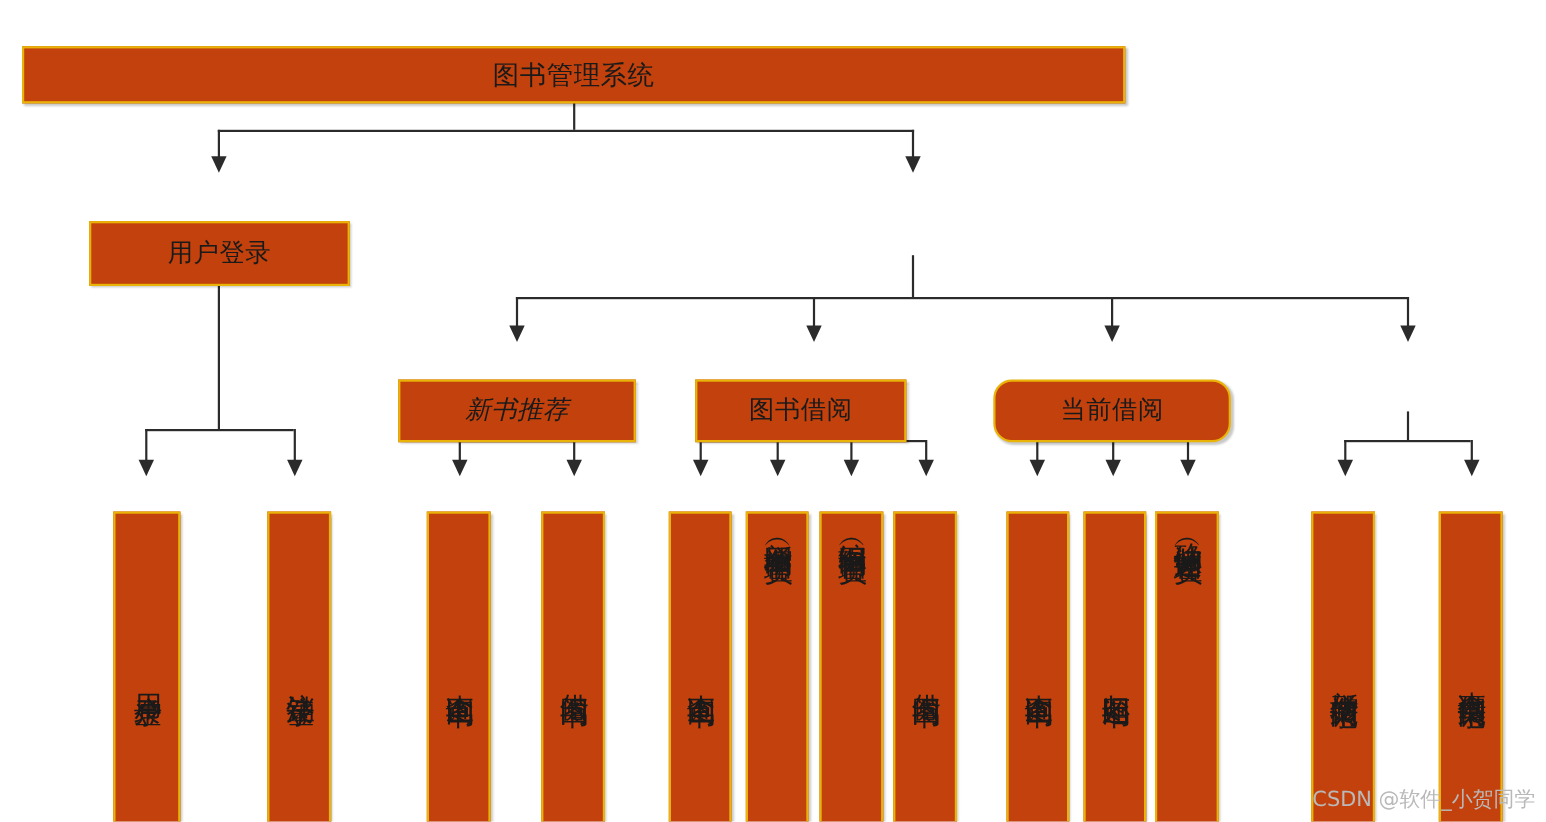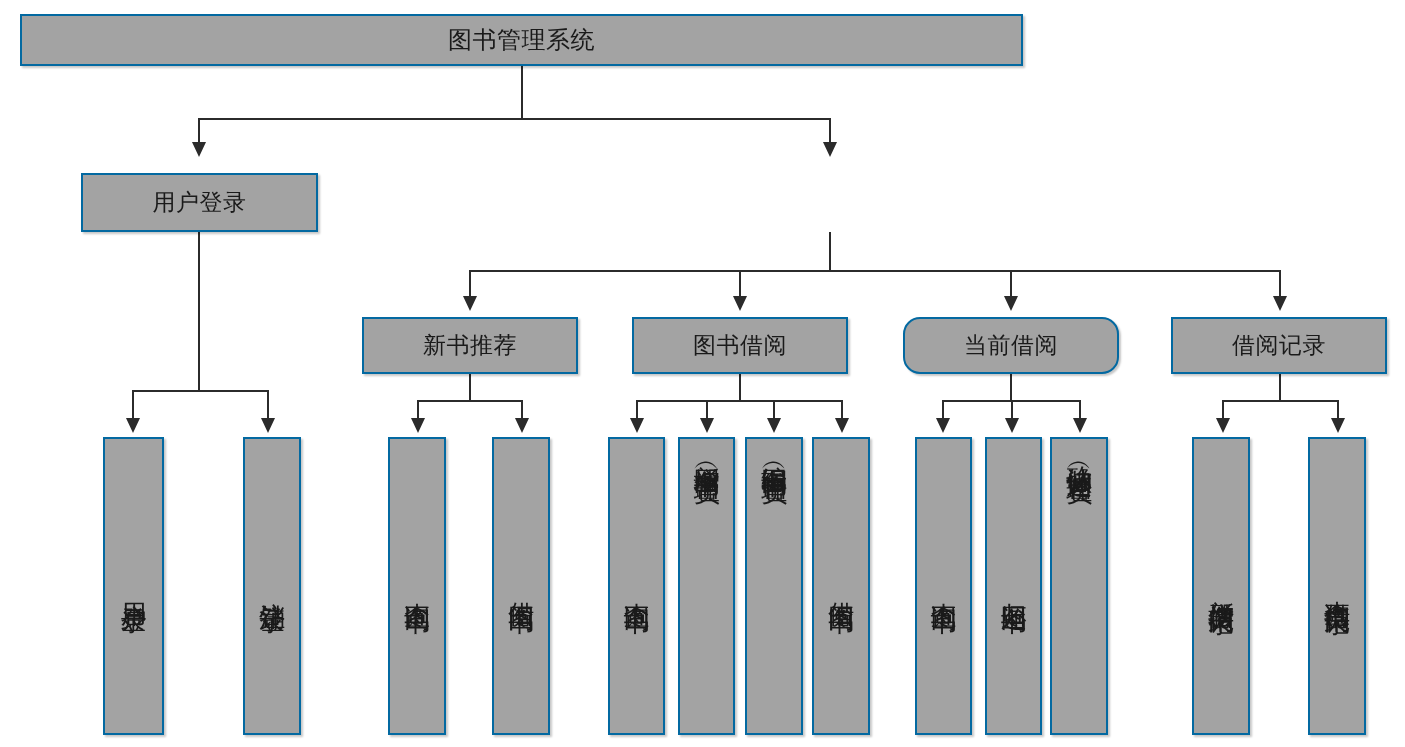--- a/index.html
+++ b/index.html
@@ -11,28 +11,29 @@
     position: relative;
     width: 1405px;
     height: 747px;
     background: #ffffff;
     font-family: "DejaVu Sans", "Liberation Sans", sans-serif;
     overflow: hidden;
   }
   .node {
     position: absolute;
     box-sizing: border-box;
-    border: 2px solid #0369a1;
-    background: #a3a3a3;
+    border: 2px solid #eab308;
+    background: #c2410c;
     display: flex;
     align-items: center;
     justify-content: center;
     color: #1a1a1a;
     box-shadow: 2px 2px 2px rgba(0,0,0,0.22);
     z-index: 3;
+    margin-top: 28px;
   }
   .node .lbl {
     display: block;
     text-align: center;
     line-height: 1.18;
     letter-spacing: 0.5px;
   }
   
   .node.h .lbl { font-size: 23px; }
   .node.root .lbl { font-size: 24px; }
@@ -115,31 +116,28 @@
 
   <div class="ln v" style="left:739px; top:270px; height:28px;"></div>
   <div class="arrow" style="left:733px; top:296px;"></div>
 
   <div class="ln v" style="left:1010px; top:270px; height:28px;"></div>
   <div class="arrow" style="left:1004px; top:296px;"></div>
 
   <div class="ln v" style="left:1279px; top:270px; height:28px;"></div>
   <div class="arrow" style="left:1273px; top:296px;"></div>
 
-  <div class="node h" style="left:362px; top:317px; width:216px; height:57px;">
+  <div class="node h" style="left:362px; top:317px; width:216px; height:57px;font-style:italic;">
     <span class="lbl">新书推荐</span>
   </div>
-  <div class="node h" style="left:632px; top:317px; width:216px; height:57px;">
+  <div class="node h" style="left:632px; top:317px; width:192px; height:57px;">
     <span class="lbl">图书借阅</span>
   </div>
   <div class="node h" style="left:903px; top:317px; width:216px; height:57px;border-radius:17px;">
     <span class="lbl">当前借阅</span>
-  </div>
-  <div class="node h" style="left:1171px; top:317px; width:216px; height:57px;">
-    <span class="lbl">借阅记录</span>
   </div>
 
   <div class="ln v" style="left:469px; top:374px; height:27px;"></div>
   <div class="ln h" style="left:417px; top:400px; width:104px;"></div>
   <div class="ln v" style="left:417px; top:400px; height:20px;"></div>
   <div class="arrow" style="left:411px; top:418px;"></div>
   <div class="ln v" style="left:521px; top:400px; height:20px;"></div>
   <div class="arrow" style="left:515px; top:418px;"></div>
 
   <div class="ln v" style="left:739px; top:374px; height:27px;"></div>
@@ -206,14 +204,15 @@
     <span class="lbl">确认归还（管理员）</span>
   </div>
 
   <div class="node v center" style="left:1192px; top:437px; width:58px; height:298px;">
     <span class="lbl">新增借阅记录</span>
   </div>
   <div class="node v center" style="left:1308px; top:437px; width:58px; height:298px;">
     <span class="lbl">查询借阅记录</span>
   </div>
 
+  <div class="watermark" style="left:1193px; top:714px;">CSDN @软件_小贺同学</div>
 
 </div>
 
 </body></html>

